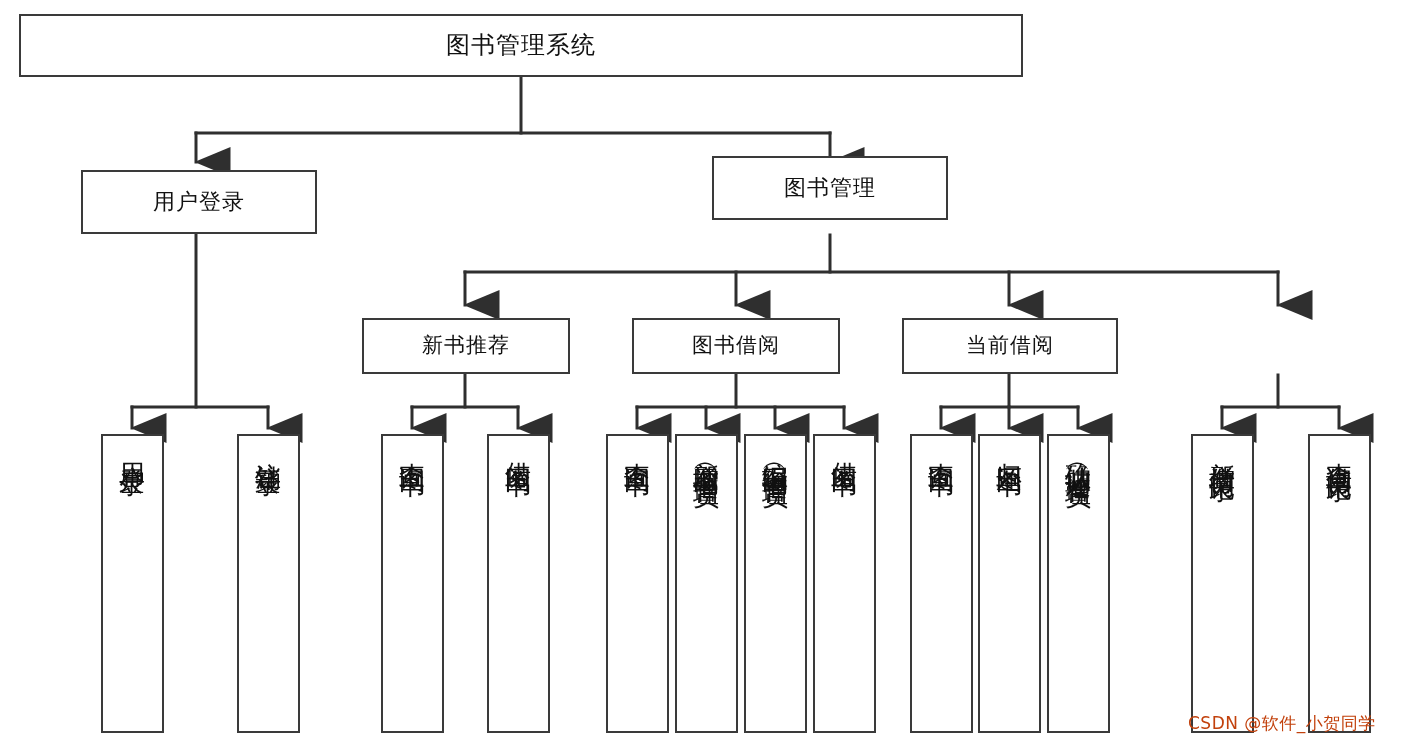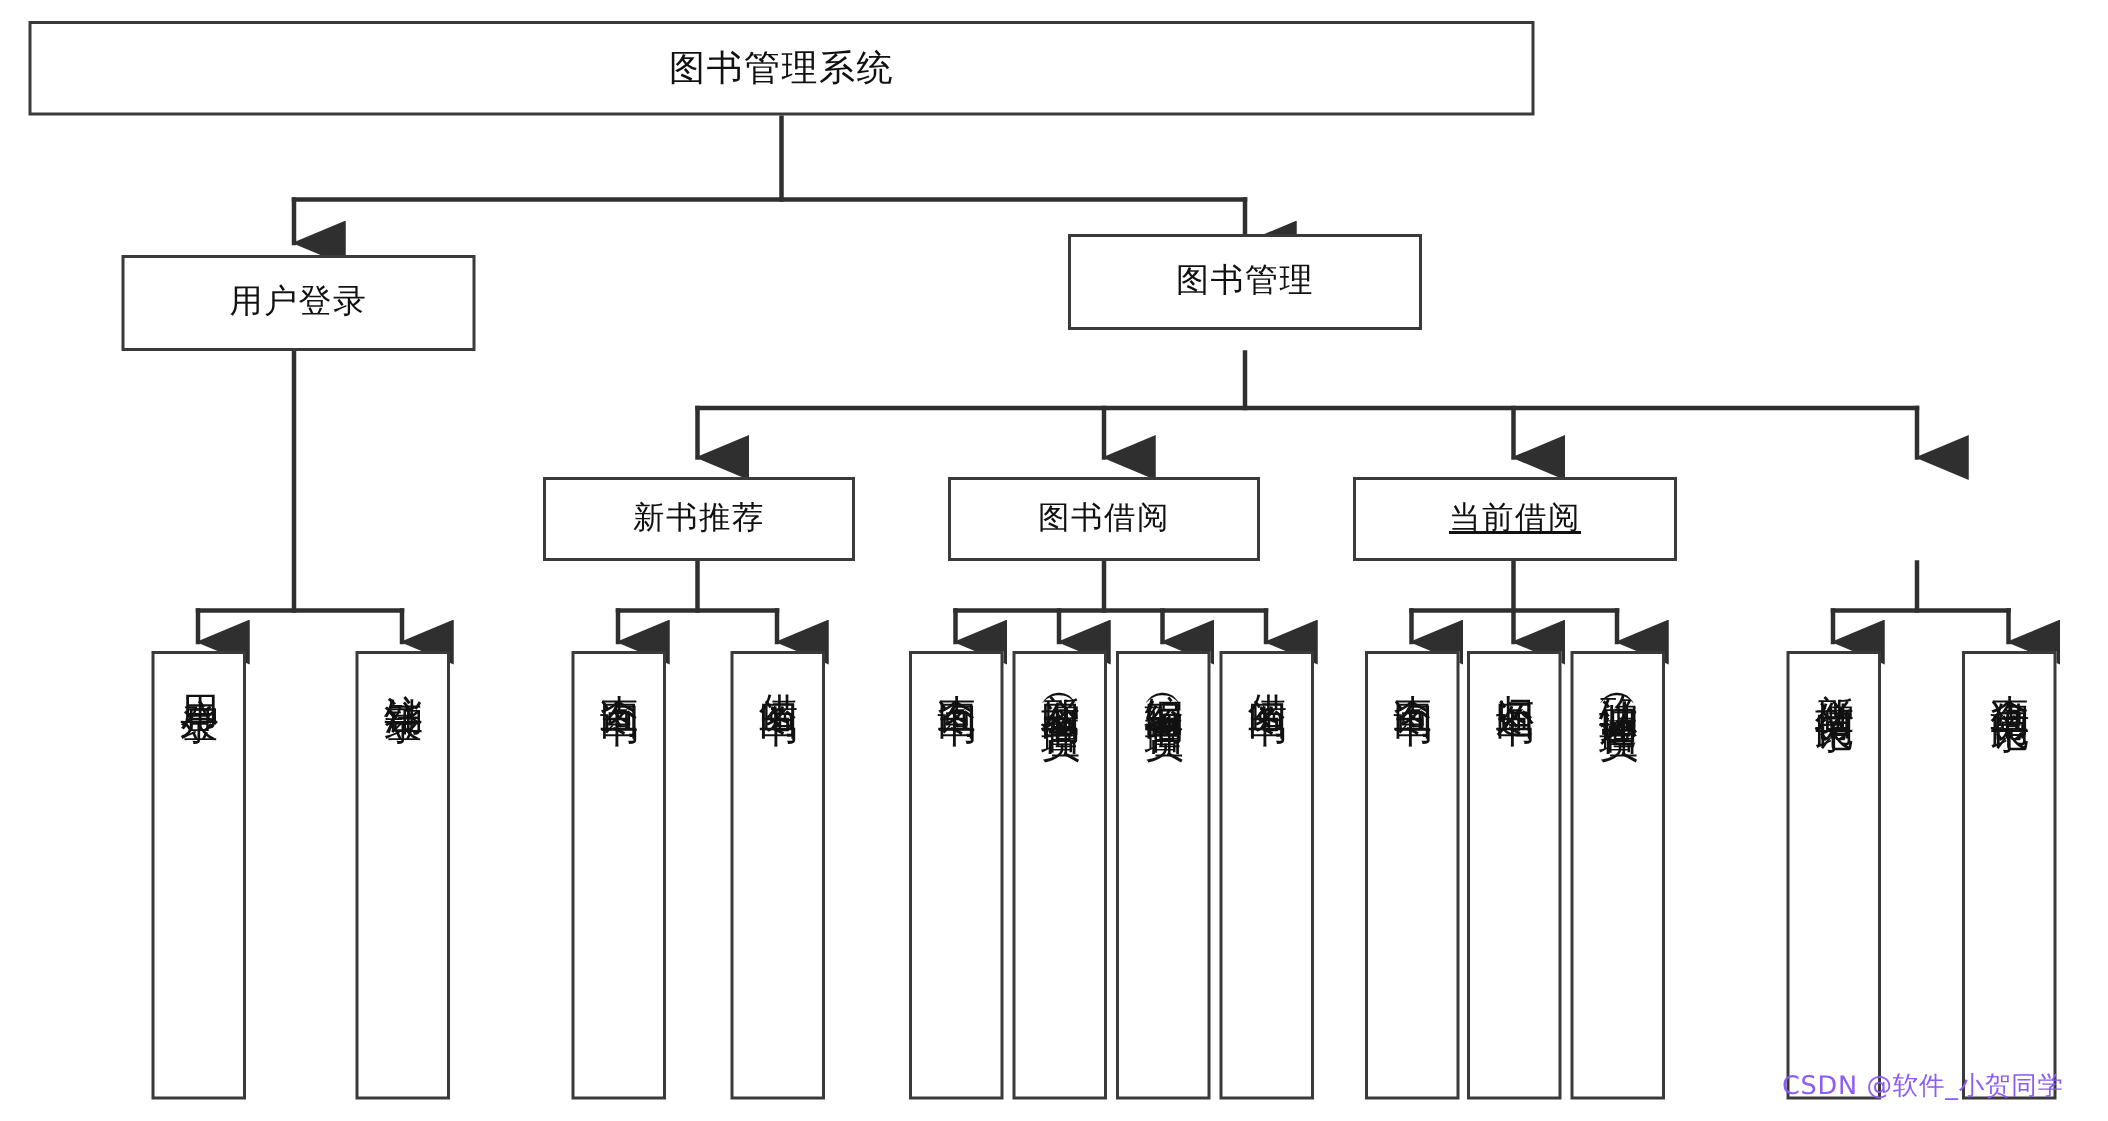--- a/index.html
+++ b/index.html
@@ -48,21 +48,21 @@
     line-height:1.0;
     letter-spacing:3px;
     white-space:nowrap;
     transform:none;
   }
 
   .watermark{
     position:absolute;
     left:1188px;top:712px;
     font-size:17px;
-    color:#8b5cf6;
+    color:#c2410c;
     letter-spacing:0.5px;
     white-space:nowrap;
     z-index:5;
     font-family:"DejaVu Sans","Liberation Sans",sans-serif;
   }
 </style>
 </head>
 <body>
 
 <div id="stage">
@@ -128,21 +128,21 @@
   <div class="node lvl2" style="left:712px;top:156px;width:236px;height:64px;">
     <span class="lbl">图书管理</span>
   </div>
 
   <div class="node lvl3" style="left:632px;top:318px;width:208px;height:56px;">
     <span class="lbl">图书借阅</span>
   </div>
   <div class="node lvl3" style="left:362px;top:318px;width:208px;height:56px;">
     <span class="lbl">新书推荐</span>
   </div>
-  <div class="node lvl3" style="left:902px;top:318px;width:216px;height:56px;text-decoration:underline;">
+  <div class="node lvl3" style="left:902px;top:318px;width:216px;height:56px;">
     <span class="lbl">当前借阅</span>
   </div>
 
   <div class="node leaf" style="left:101px;top:434px;width:63px;height:299px;">
     <span class="lbl">用户登录</span>
   </div>
   <div class="node leaf" style="left:237px;top:434px;width:63px;height:299px;">
     <span class="lbl">注销登录</span>
   </div>
 

